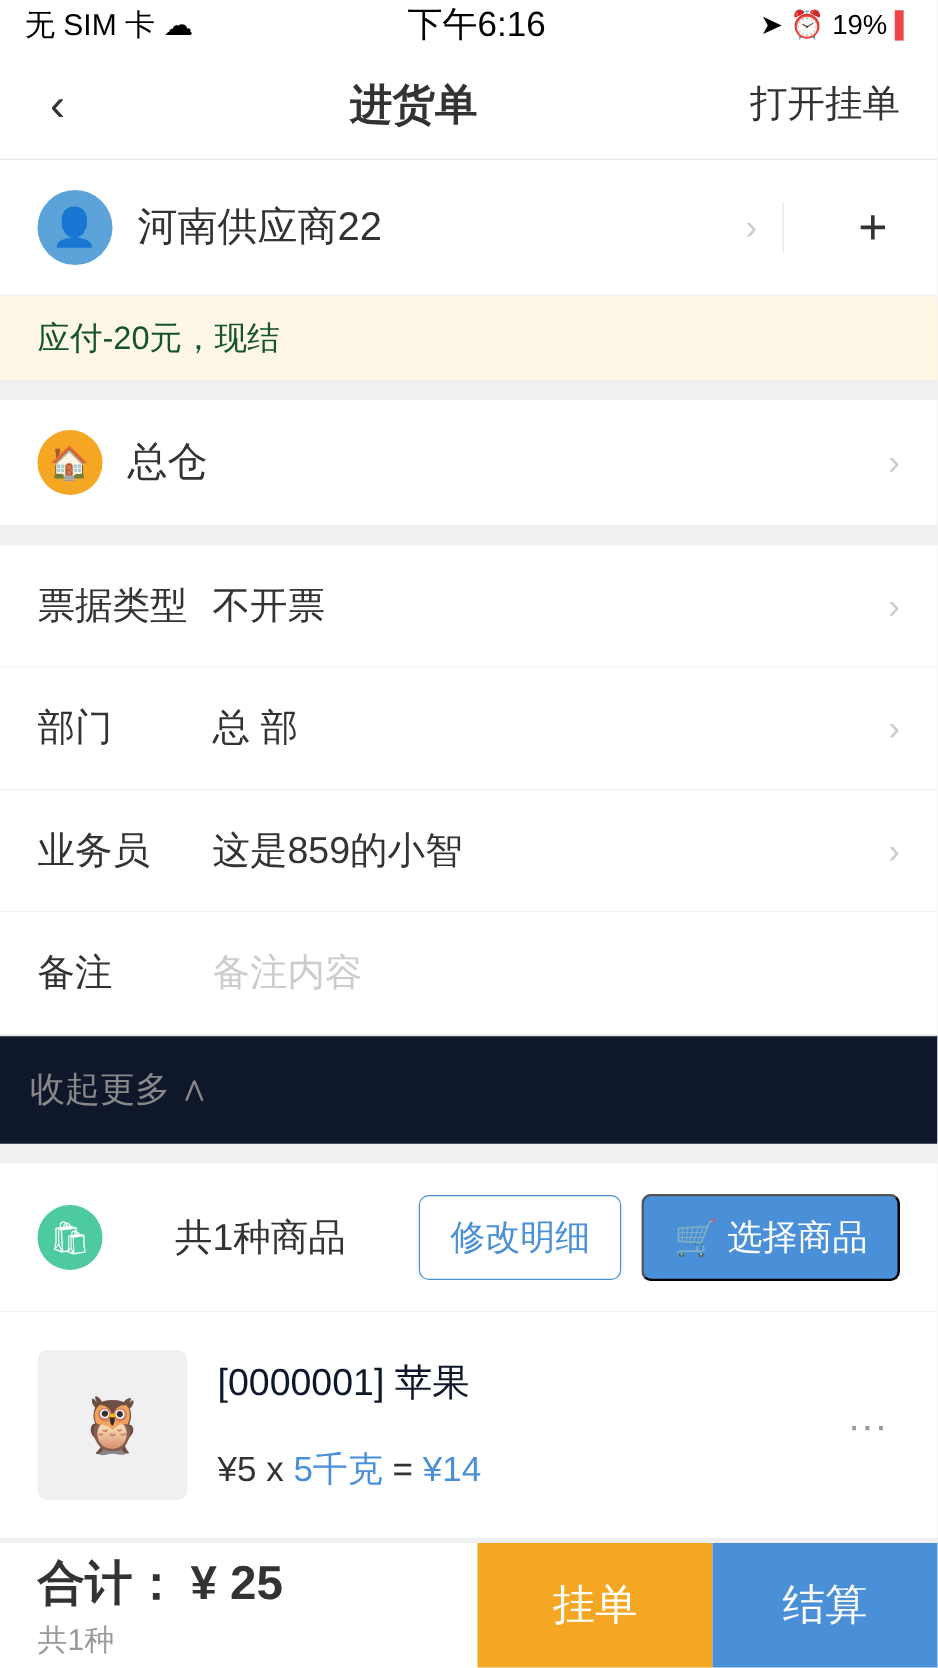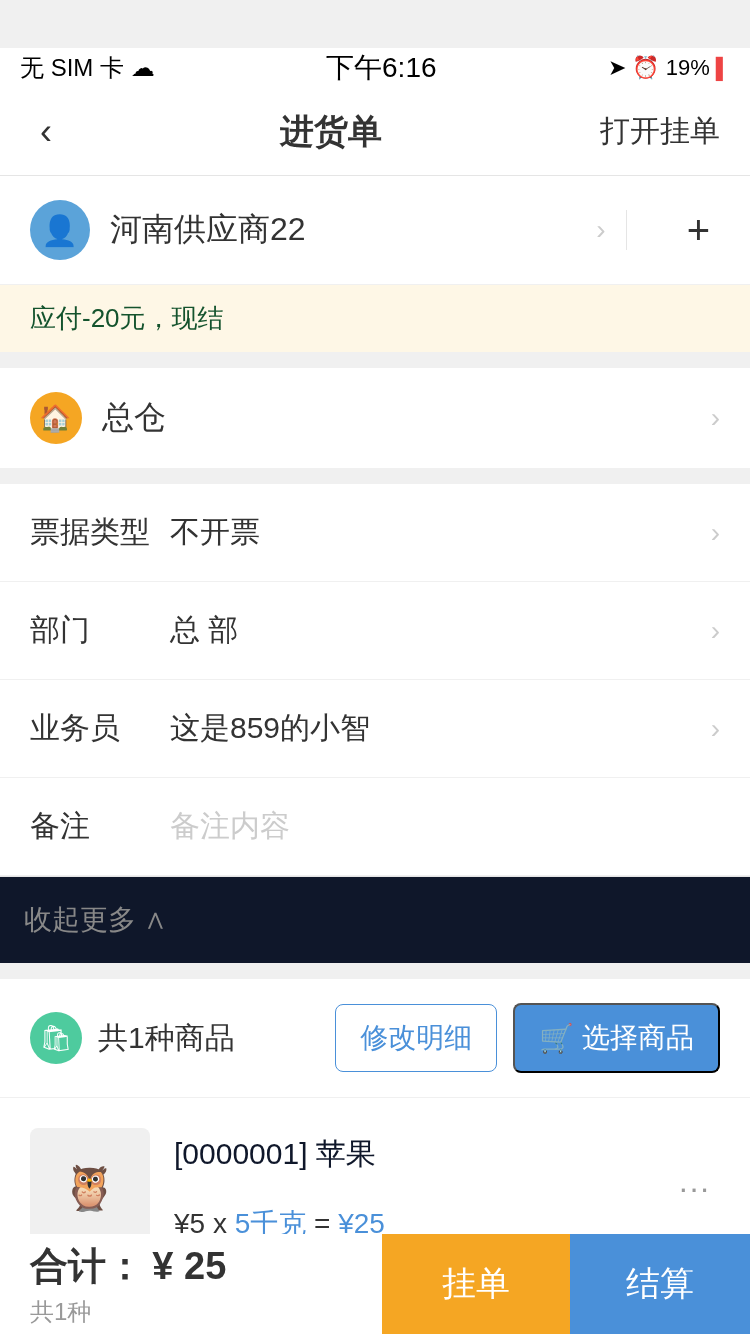--- a/index.html
+++ b/index.html
@@ -16,21 +16,20 @@
     
     .status-bar {
       background: #fff;
       height: 40px;
       display: flex;
       align-items: center;
       justify-content: space-between;
       padding: 0 20px;
       font-size: 24px;
       color: #000;
-      margin-top: 48px;
     }
     .status-left { display: flex; align-items: center; gap: 8px; }
     .status-center { font-size: 28px; font-weight: 500; }
     .status-right { display: flex; align-items: center; gap: 6px; font-size: 22px; }
 
     
     .nav-bar {
       background: #fff;
       height: 88px;
       display: flex;
@@ -193,20 +192,21 @@
       align-items: center;
       justify-content: center;
       margin-right: 16px;
       font-size: 26px;
       color: #fff;
     }
     .product-count-text {
       flex: 1;
       font-size: 30px;
       color: #333;
+      margin-left: 42px;
     }
     .btn-modify {
       border: 1px solid #4a90d9;
       color: #4a90d9;
       background: #fff;
       font-size: 28px;
       padding: 14px 24px;
       border-radius: 8px;
       margin-right: 16px;
     }
@@ -402,21 +402,21 @@
       <div class="product-info">
         <div class="product-name">
           <span>[0000001]</span>
           <span>苹果</span>
         </div>
         <div class="product-price">
           <span>¥5</span>
           <span> x </span>
           <span class="price-blue">5千克</span>
           <span> = </span>
-          <span class="price-blue">¥25</span>
+          <span class="price-blue">¥14</span>
         </div>
       </div>
       <span class="product-more">···</span>
     </div>
   </div>
 
   <div class="spacer"></div>
 </div>
 
 <div class="bottom-bar">

